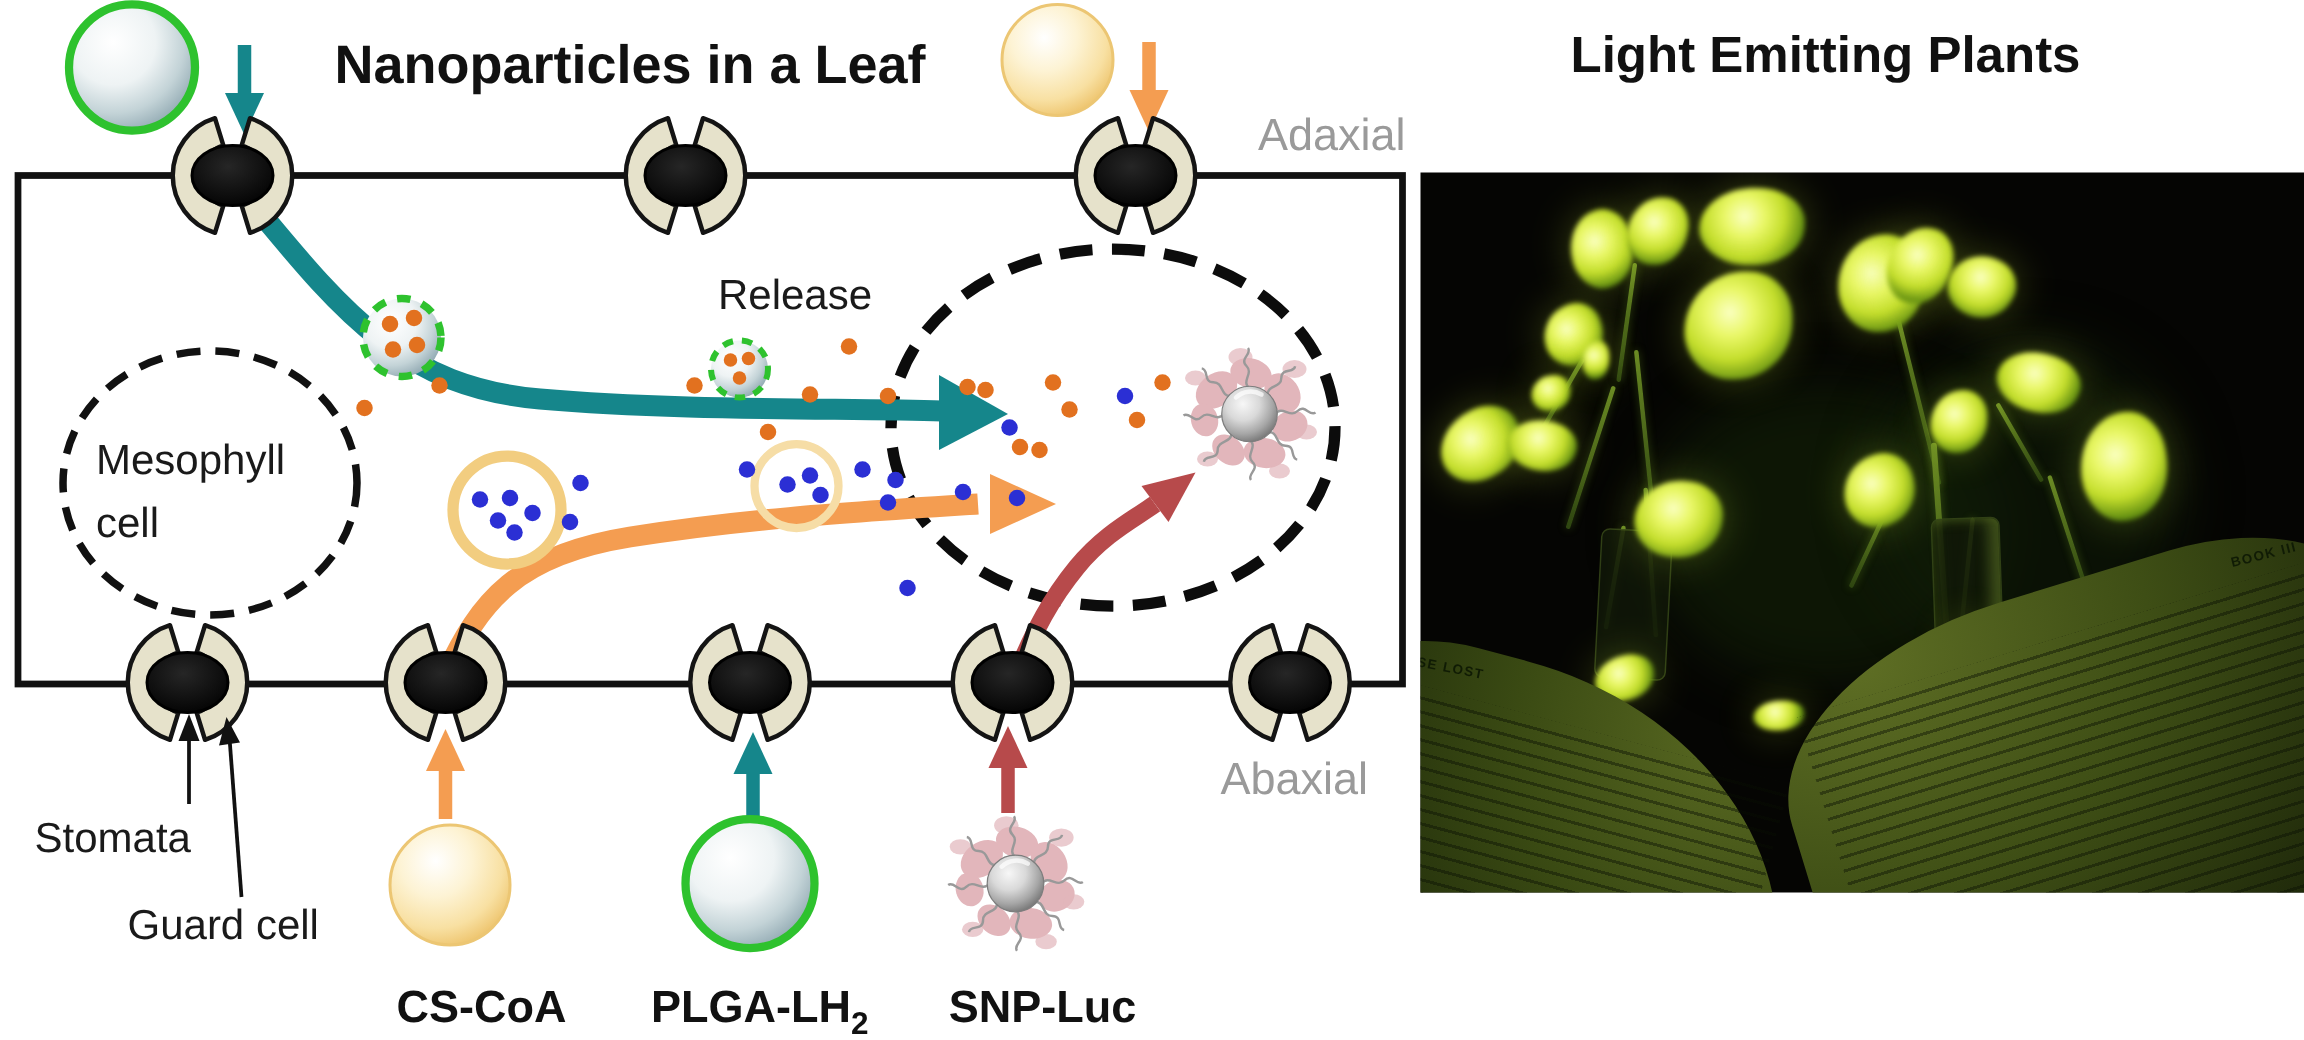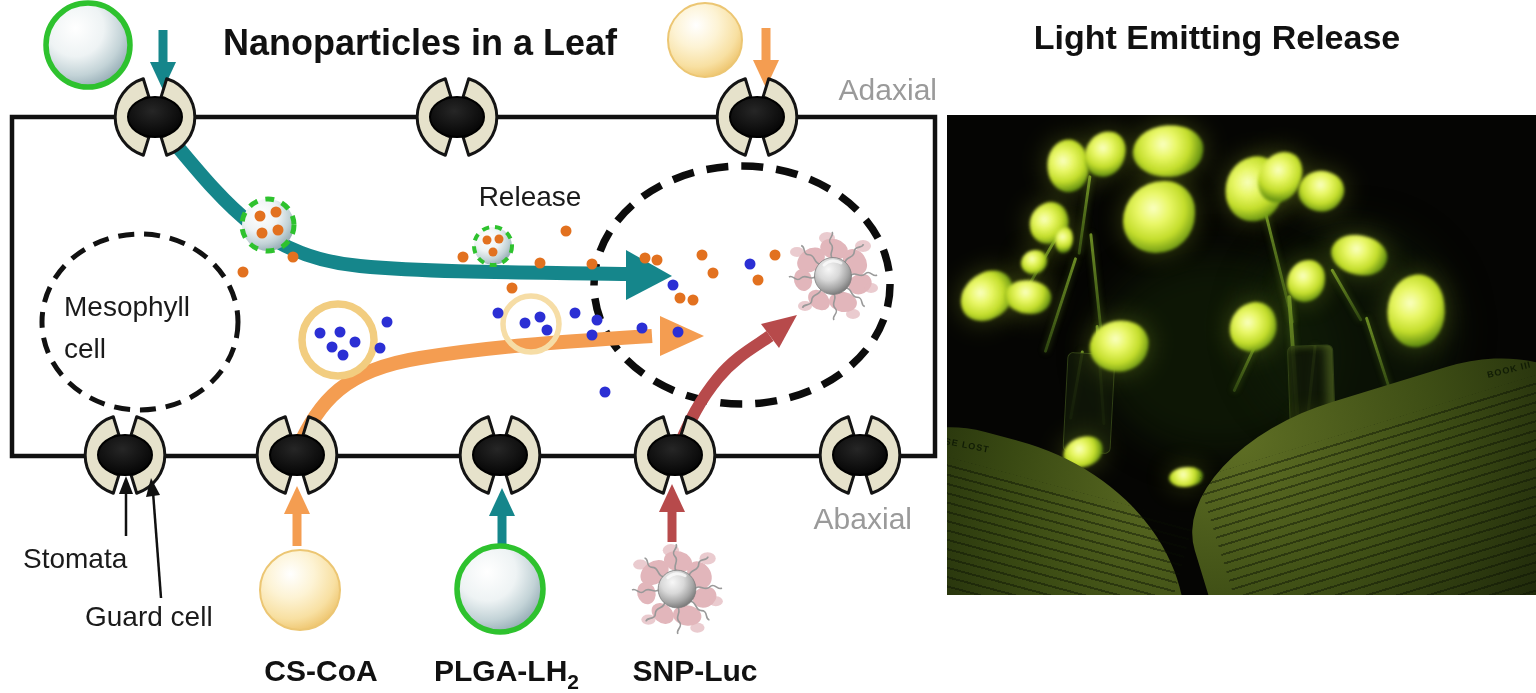--- a/index.html
+++ b/index.html
@@ -247,21 +247,21 @@
     <text x="937" y="100" text-anchor="end" class="gray-lbl">Adaxial</text>
     <text x="912" y="529" text-anchor="end" class="gray-lbl">Abaxial</text>
     <text x="530" y="206" text-anchor="middle" class="lbl">Release</text>
     <text x="23" y="568" class="lbl">Stomata</text>
     <text x="85" y="626" class="lbl">Guard cell</text>
     <text x="321" y="681" text-anchor="middle" class="legend-lbl">CS-CoA</text>
     <text x="434" y="681" class="legend-lbl"><tspan>PLGA-LH</tspan><tspan dy="8" class="sub-lbl">2</tspan></text>
     <text x="695" y="681" text-anchor="middle" class="legend-lbl">SNP-Luc</text>
   </svg>
 
-  <div class="photo-title">Light Emitting Release</div>
+  <div class="photo-title">Light Emitting Plants</div>
 
   <div class="photo">
     <div class="shadow-leaf" style="left:150px;top:140px;width:240px;height:200px;background:rgba(20,36,8,.55);"></div>
     <div class="shadow-leaf" style="left:300px;top:110px;width:210px;height:210px;background:rgba(16,30,7,.5);"></div>
 
     <div id="stems">
         <div class="stem" style="left: 136px; top: 60px; width: 3px; height: 80px; transform: rotate(8deg);"></div>
         <div class="stem" style="left: 148px; top: 118px; width: 3px; height: 110px; transform: rotate(-6deg);"></div>
         <div class="stem" style="left: 112px; top: 140px; width: 3px; height: 100px; transform: rotate(18deg);"></div>
         <div class="stem" style="left: 92px; top: 120px; width: 3px; height: 60px; transform: rotate(30deg);"></div>

